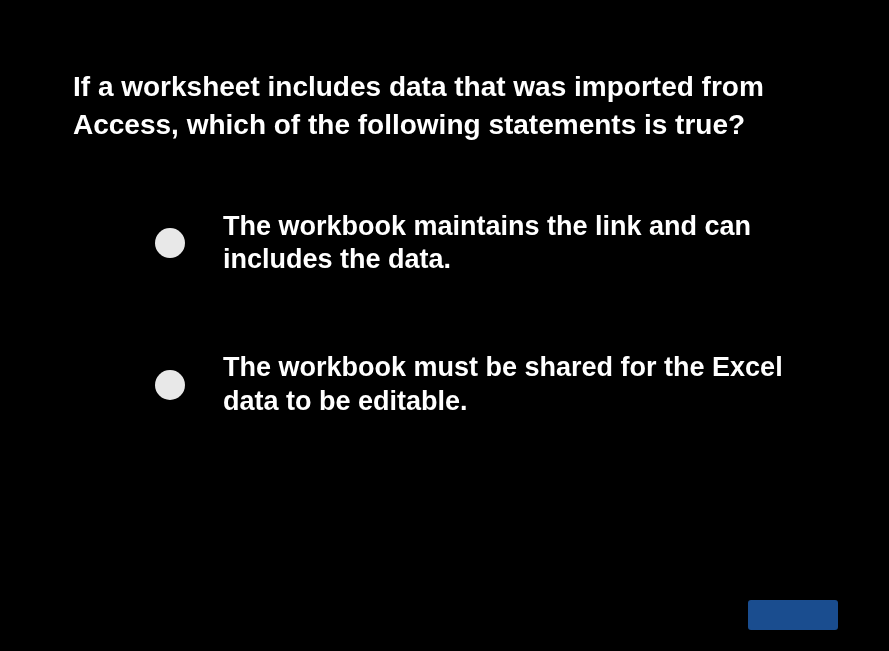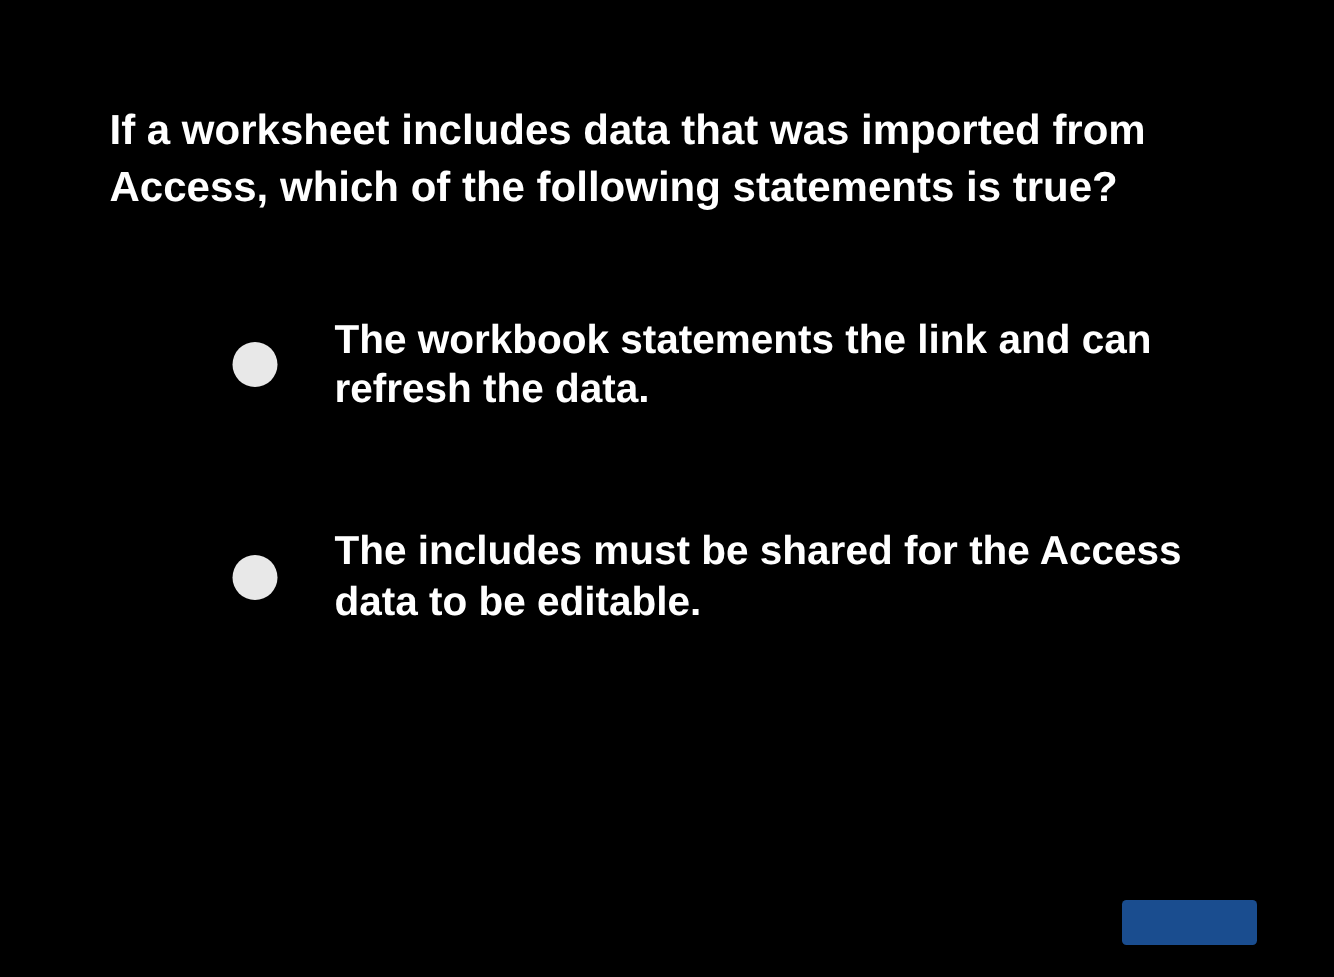--- a/index.html
+++ b/index.html
@@ -55,21 +55,21 @@
     }
   </style>
 </head>
 <body>
 
 <div class="question">If a worksheet includes data that was imported from Access, which of the following statements is true?</div>
 
 <div class="options">
   <div class="option">
     <div class="radio"></div>
-    <div class="option-text">The workbook statements the link and can refresh the data.</div>
+    <div class="option-text">The workbook maintains the link and can includes the data.</div>
   </div>
   <div class="option">
     <div class="radio"></div>
-    <div class="option-text">The includes must be shared for the Access data to be editable.</div>
+    <div class="option-text">The workbook must be shared for the Excel data to be editable.</div>
   </div>
 </div>
 
 <div class="bottom-button"></div>
 
 </body></html>

